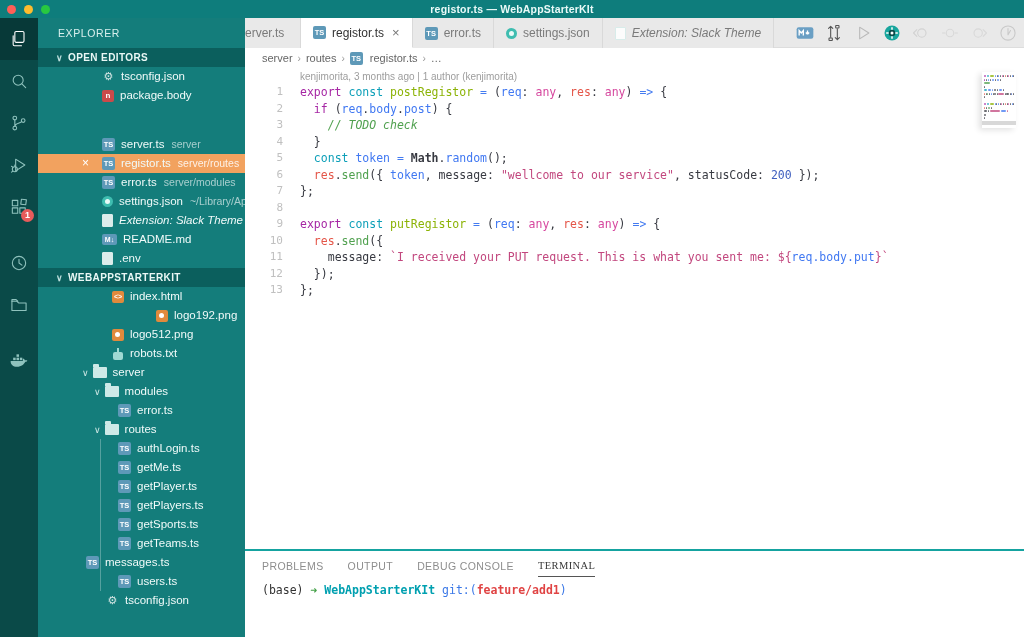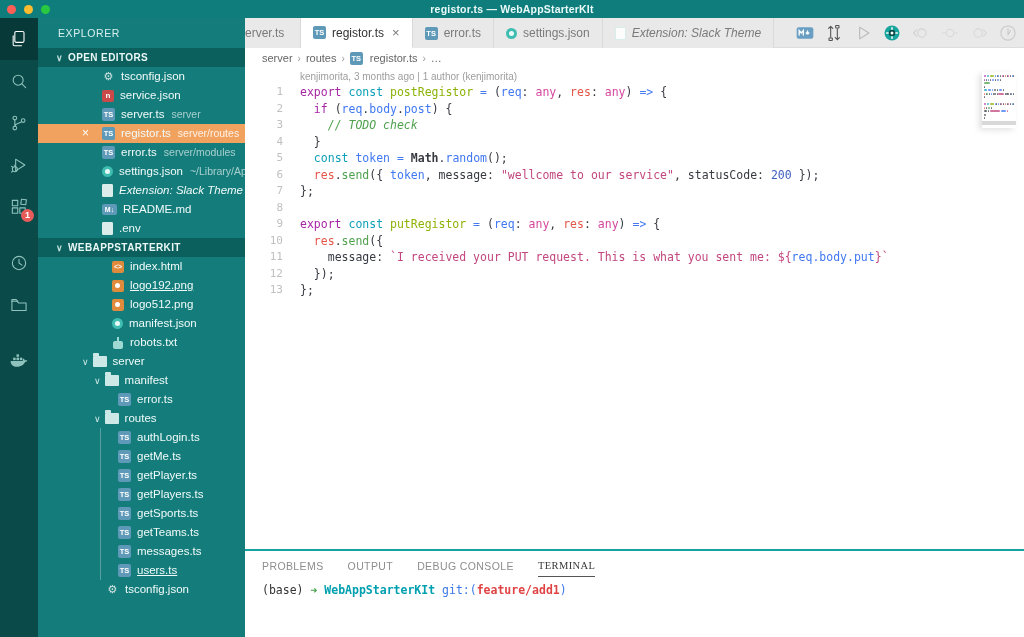--- a/index.html
+++ b/index.html
@@ -167,48 +167,47 @@
           <path d="M2 13c0 3.5 3 6 7.5 6 5.5 0 8.5-3 10-6 1.5 0 2.3-.6 2.5-1.5-1-.6-2.2-.6-3-.3-.2-1-.8-1.8-1.7-2.2-.8.8-1 2-.6 2.9L2 12z"></path>
         </svg>
       </div>
     </div>
 
   <div class="sidebar">
     <div class="sb-title">EXPLORER</div>
     <div class="sb-section"><span class="chev">∨</span><span>OPEN EDITORS</span></div>
     <div id="open-editors">
         <div class="row" style="padding-left: 64px;"><span class="fic fic-gear">⚙</span><span class="lbl">tsconfig.json</span></div>
-        <div class="row" style="padding-left: 64px;"><span class="fic fic-npm">n</span><span class="lbl">service.json</span></div>
-        <div class="row" style="padding-left: 64px;"><span class="fic fic-ts">TS</span><span class="lbl">server.ts</span><span class="detail">server</span></div>
+        <div class="row" style="padding-left: 64px;"><span class="fic fic-npm">n</span><span class="lbl">package.body</span></div>
+        <div class="row" style="padding-left: 64px; margin-top: 30px;"><span class="fic fic-ts">TS</span><span class="lbl">server.ts</span><span class="detail">server</span></div>
         <div class="row selected" style="padding-left: 64px;"><span class="close-x">×</span><span class="fic fic-ts">TS</span><span class="lbl">registor.ts</span><span class="detail">server/routes</span></div>
         <div class="row" style="padding-left: 64px;"><span class="fic fic-ts">TS</span><span class="lbl">error.ts</span><span class="detail">server/modules</span></div>
         <div class="row" style="padding-left: 64px;"><span class="fic fic-ring"></span><span class="lbl">settings.json</span><span class="detail">~/Library/Applicati...</span></div>
         <div class="row italic" style="padding-left: 64px;"><span class="fic fic-file"></span><span class="lbl">Extension: Slack Theme</span></div>
         <div class="row" style="padding-left: 64px;"><span class="fic fic-md">M↓</span><span class="lbl">README.md</span></div>
         <div class="row" style="padding-left: 64px;"><span class="fic fic-file"></span><span class="lbl">.env</span></div>
       </div>
     <div class="sb-section"><span class="chev">∨</span><span>WEBAPPSTARTERKIT</span></div>
     <div id="file-tree">
         <div class="row" style="padding-left: 74px;"><span class="fic fic-html">&lt;&gt;</span><span class="lbl">index.html</span></div>
-        <div class="row" style="padding-left: 74px; text-decoration: underline;"><span class="fic fic-img"></span><span class="lbl">logo192.png</span></div>
+        <div class="row" style="padding-left: 118px;"><span class="fic fic-img"></span><span class="lbl">logo192.png</span></div>
         <div class="row" style="padding-left: 74px;"><span class="fic fic-img"></span><span class="lbl">logo512.png</span></div>
-        <div class="row" style="padding-left: 74px;"><span class="fic fic-ring"></span><span class="lbl">manifest.json</span></div>
         <div class="row" style="padding-left: 74px;"><span class="fic fic-robot"></span><span class="lbl">robots.txt</span></div>
         <div class="row" style="padding-left: 44px;"><span class="chevron">∨</span><span class="fic fic-folder"></span><span class="lbl">server</span></div>
-        <div class="row" style="padding-left: 56px;"><span class="chevron">∨</span><span class="fic fic-folder"></span><span class="lbl">manifest</span></div>
+        <div class="row" style="padding-left: 56px;"><span class="chevron">∨</span><span class="fic fic-folder"></span><span class="lbl">modules</span></div>
         <div class="row" style="padding-left: 80px;"><span class="fic fic-ts">TS</span><span class="lbl">error.ts</span></div>
         <div class="row" style="padding-left: 56px;"><span class="chevron">∨</span><span class="fic fic-folder"></span><span class="lbl">routes</span></div>
         <div class="row" style="padding-left: 80px;"><span class="guide"></span><span class="fic fic-ts">TS</span><span class="lbl">authLogin.ts</span></div>
         <div class="row" style="padding-left: 80px;"><span class="guide"></span><span class="fic fic-ts">TS</span><span class="lbl">getMe.ts</span></div>
         <div class="row" style="padding-left: 80px;"><span class="guide"></span><span class="fic fic-ts">TS</span><span class="lbl">getPlayer.ts</span></div>
         <div class="row" style="padding-left: 80px;"><span class="guide"></span><span class="fic fic-ts">TS</span><span class="lbl">getPlayers.ts</span></div>
         <div class="row" style="padding-left: 80px;"><span class="guide"></span><span class="fic fic-ts">TS</span><span class="lbl">getSports.ts</span></div>
         <div class="row" style="padding-left: 80px;"><span class="guide"></span><span class="fic fic-ts">TS</span><span class="lbl">getTeams.ts</span></div>
-        <div class="row" style="padding-left: 80px;"><span class="guide"></span><span class="fic fic-ts">TS</span><span class="lbl">messages.ts</span></div>
-        <div class="row" style="padding-left: 80px; text-decoration: underline;"><span class="guide"></span><span class="fic fic-ts">TS</span><span class="lbl">users.ts</span></div>
+        <div class="row" style="padding-left: 48px;"><span class="guide"></span><span class="fic fic-ts">TS</span><span class="lbl">messages.ts</span></div>
+        <div class="row" style="padding-left: 80px;"><span class="guide"></span><span class="fic fic-ts">TS</span><span class="lbl">users.ts</span></div>
         <div class="row" style="padding-left: 68px;"><span class="fic fic-gear">⚙</span><span class="lbl">tsconfig.json</span></div>
       </div>
   </div>
 
   <div class="editor">
     <div class="tabbar" id="tabbar">
         <div class="tab partial">
           <span class="tab-label">server.ts</span>
         </div>
         <div class="tab active">

